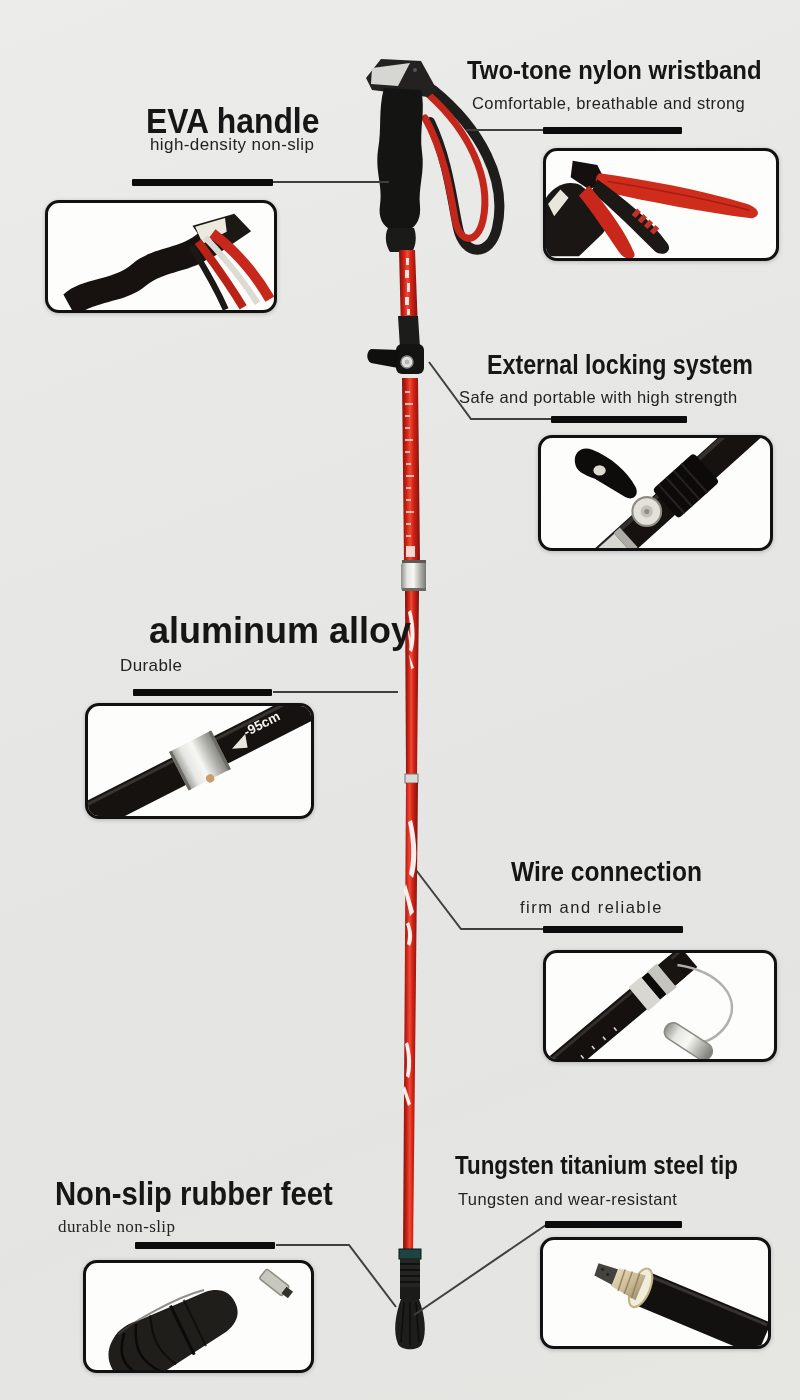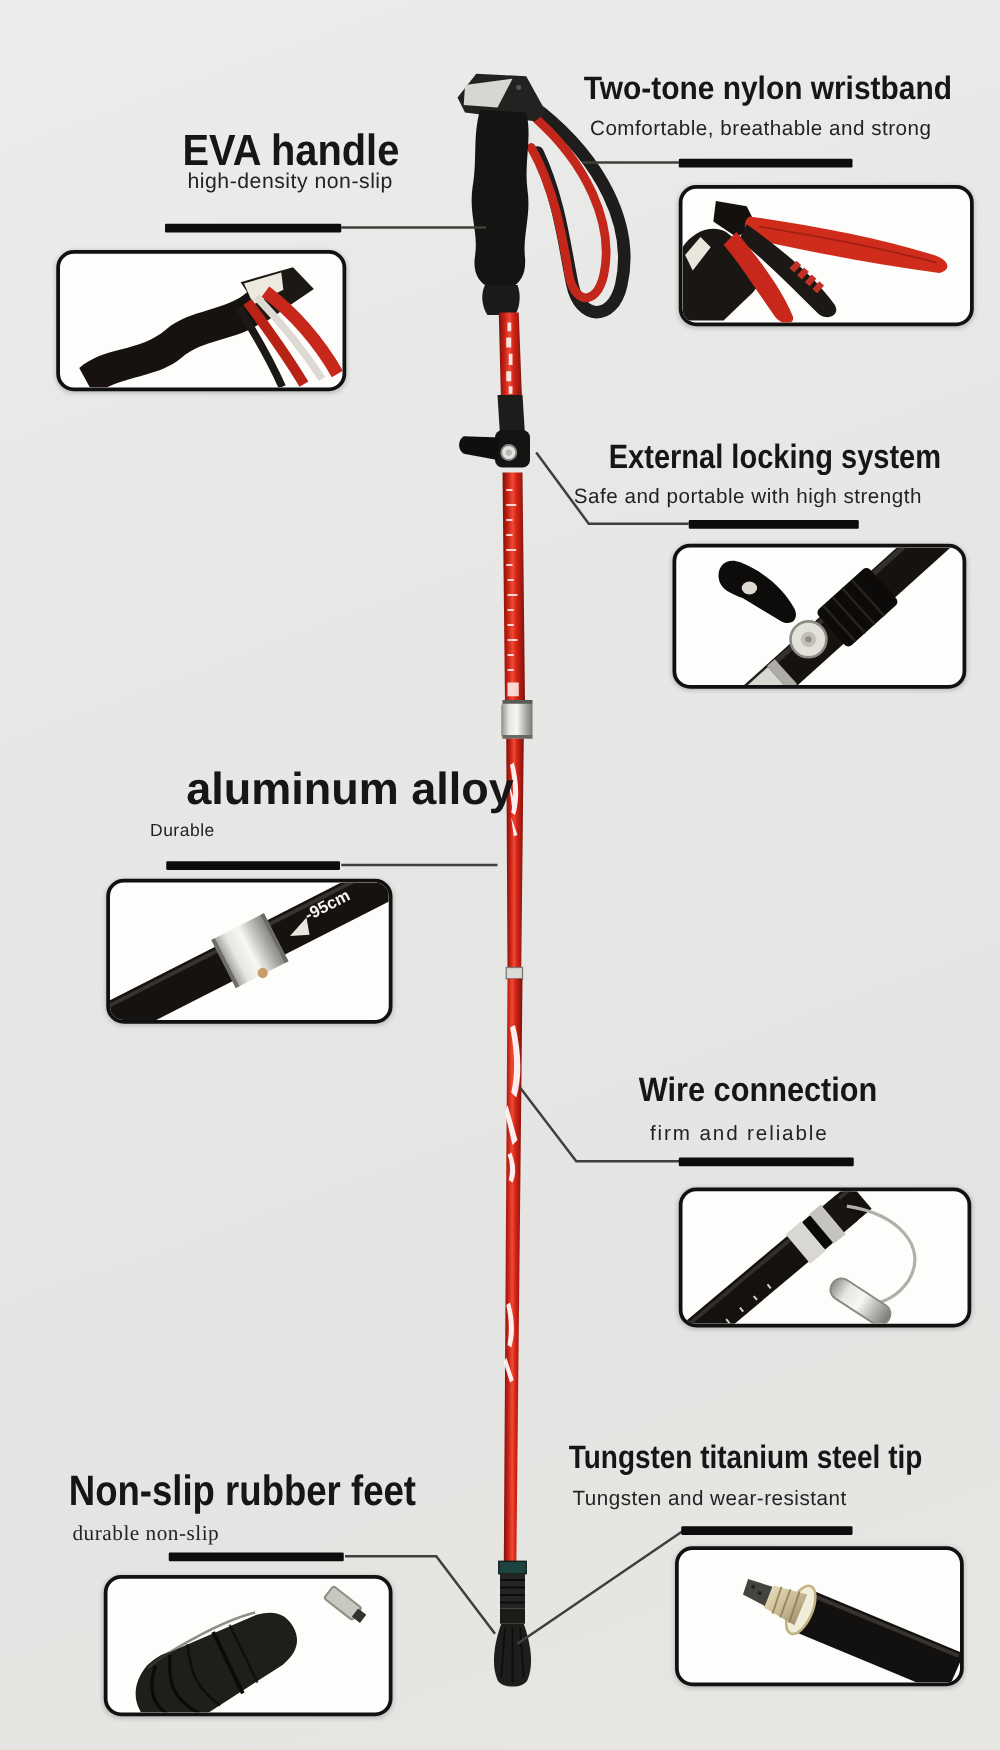--- a/index.html
+++ b/index.html
@@ -24,21 +24,21 @@
   .s-wrist{left:472px;top:95px;font-size:16.5px;}
   .b-wrist{left:543px;top:127px;width:139px;}
   .i-wrist{left:543px;top:148px;width:230px;height:107px;}
 
   .t-lock{left:487px;top:351px;font-size:27px;transform:scaleX(.86);}
   .s-lock{left:459px;top:389px;font-size:16.5px;}
   .b-lock{left:551px;top:416px;width:136px;}
   .i-lock{left:538px;top:435px;width:229px;height:110px;}
 
   .t-alum{left:125px;top:612px;font-size:36px;margin-left:24px;}
-  .s-alum{left:120px;top:657px;font-size:14px;}
+  .s-alum{left:120px;top:657px;font-size:17px;}
   .b-alum{left:133px;top:689px;width:139px;}
   .i-alum{left:85px;top:703px;width:223px;height:110px;}
 
   .t-wire{left:511px;top:858px;font-size:27px;transform:scaleX(.91);}
   .s-wire{left:520px;top:899px;font-size:16.5px;letter-spacing:1.5px;}
   .b-wire{left:543px;top:926px;width:140px;}
   .i-wire{left:543px;top:950px;width:228px;height:106px;}
 
   .t-rub{left:55px;top:1176px;font-size:34px;transform:scaleX(.86);}
   .s-rub{left:58px;top:1218px;font-size:17px;font-family:Liberation Serif, serif;}

